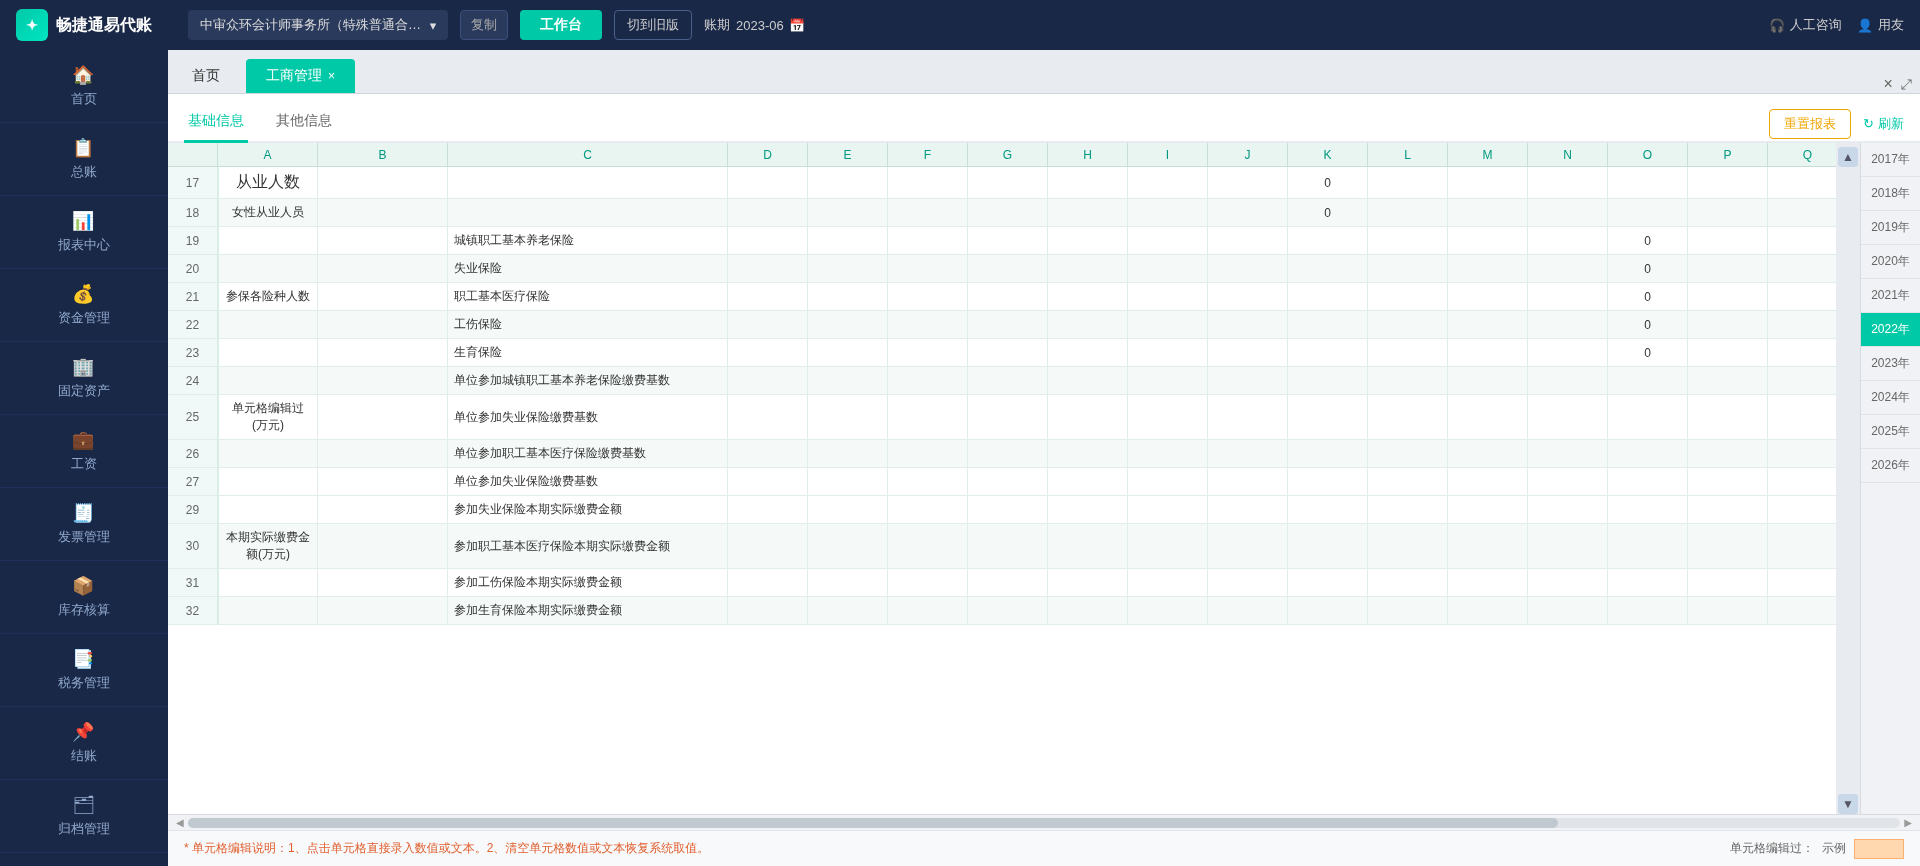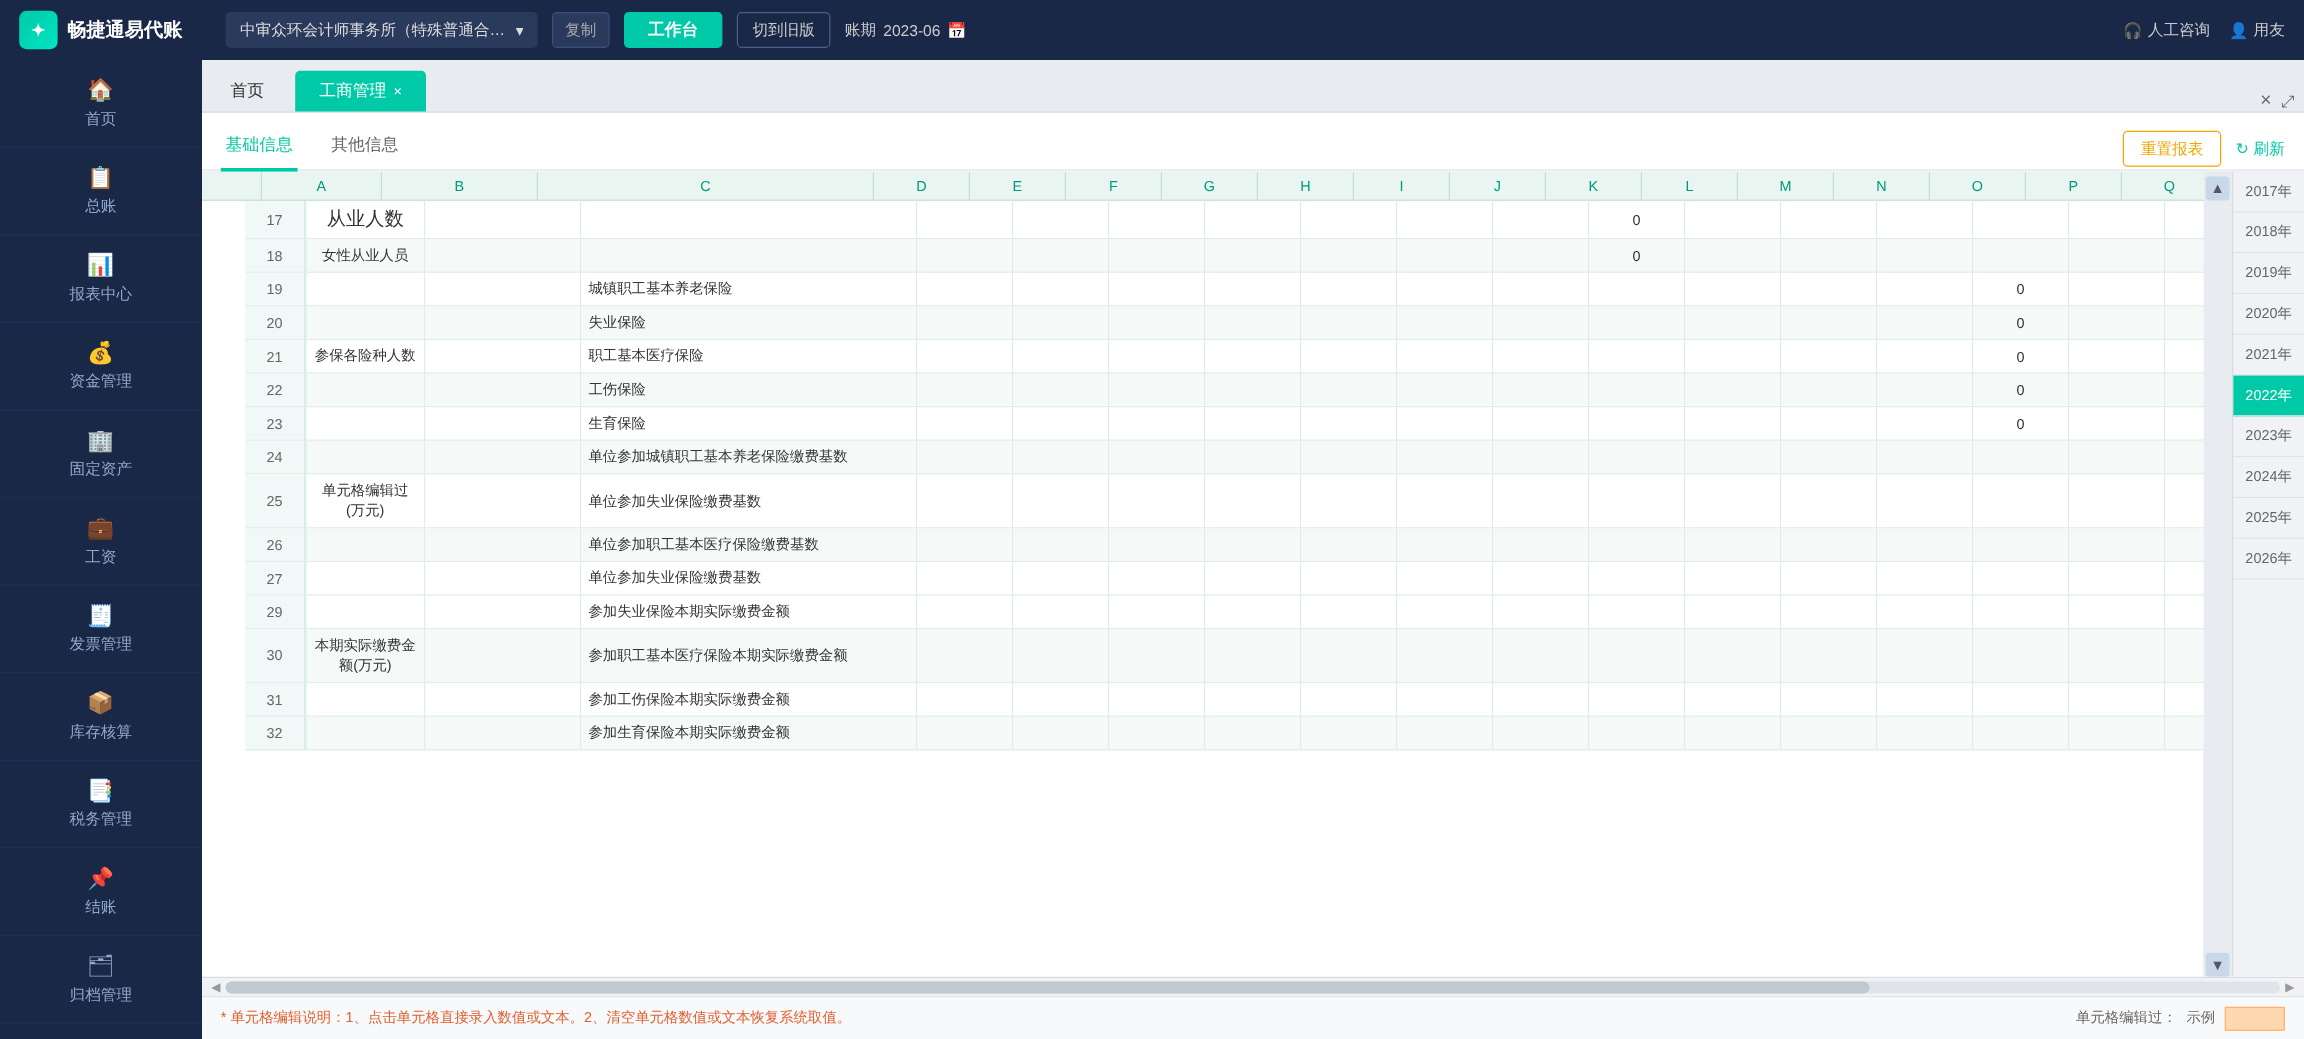--- a/index.html
+++ b/index.html
@@ -51,21 +51,21 @@
     .grid-wrapper { flex: 1; display: flex; overflow: hidden; position: relative; }
 
     .grid-main { flex: 1; overflow: auto; position: relative; }
 
     
     .col-header-row { display: flex; position: sticky; top: 0; z-index: 10; background: #e8f5f0; }
     .row-num-header { width: 50px; min-width: 50px; background: #e8f5f0; border-right: 1px solid #c8ddd8; border-bottom: 1px solid #c8ddd8; }
     .col-header { background: #e8f5f0; border-right: 1px solid #c8ddd8; border-bottom: 1px solid #c8ddd8; text-align: center; font-size: 12px; color: #009980; padding: 4px 0; font-weight: normal; display: flex; align-items: center; justify-content: center; }
 
     
-    .grid-row { display: flex; margin-left: 36px; }
+    .grid-row { display: flex; }
     .grid-row:nth-child(even) { background: #f8fcfb; }
     .grid-row:nth-child(odd) { background: #ffffff; }
     .row-num { width: 50px; min-width: 50px; background: #f0f9f7; border-right: 1px solid #d8ece8; border-bottom: 1px solid #e0ede8; text-align: center; font-size: 12px; color: #666; padding: 5px 0; flex-shrink: 0; display: flex; align-items: center; justify-content: center; }
     .cell { border-right: 1px solid #e0ede8; border-bottom: 1px solid #e0ede8; padding: 5px 6px; font-size: 12px; color: #333; display: flex; align-items: center; overflow: hidden; }
     .cell.data-cell { color: #333; justify-content: center; }
 
     
     .year-panel { width: 60px; background: #f0f2f5; border-left: 1px solid #d8dce0; display: flex; flex-direction: column; overflow-y: auto; flex-shrink: 0; }
     .year-item { padding: 8px 4px; text-align: center; font-size: 12px; color: #666; cursor: pointer; border-bottom: 1px solid #e0e4e8; }
     .year-item.active { background: #00c9a7; color: white; }

